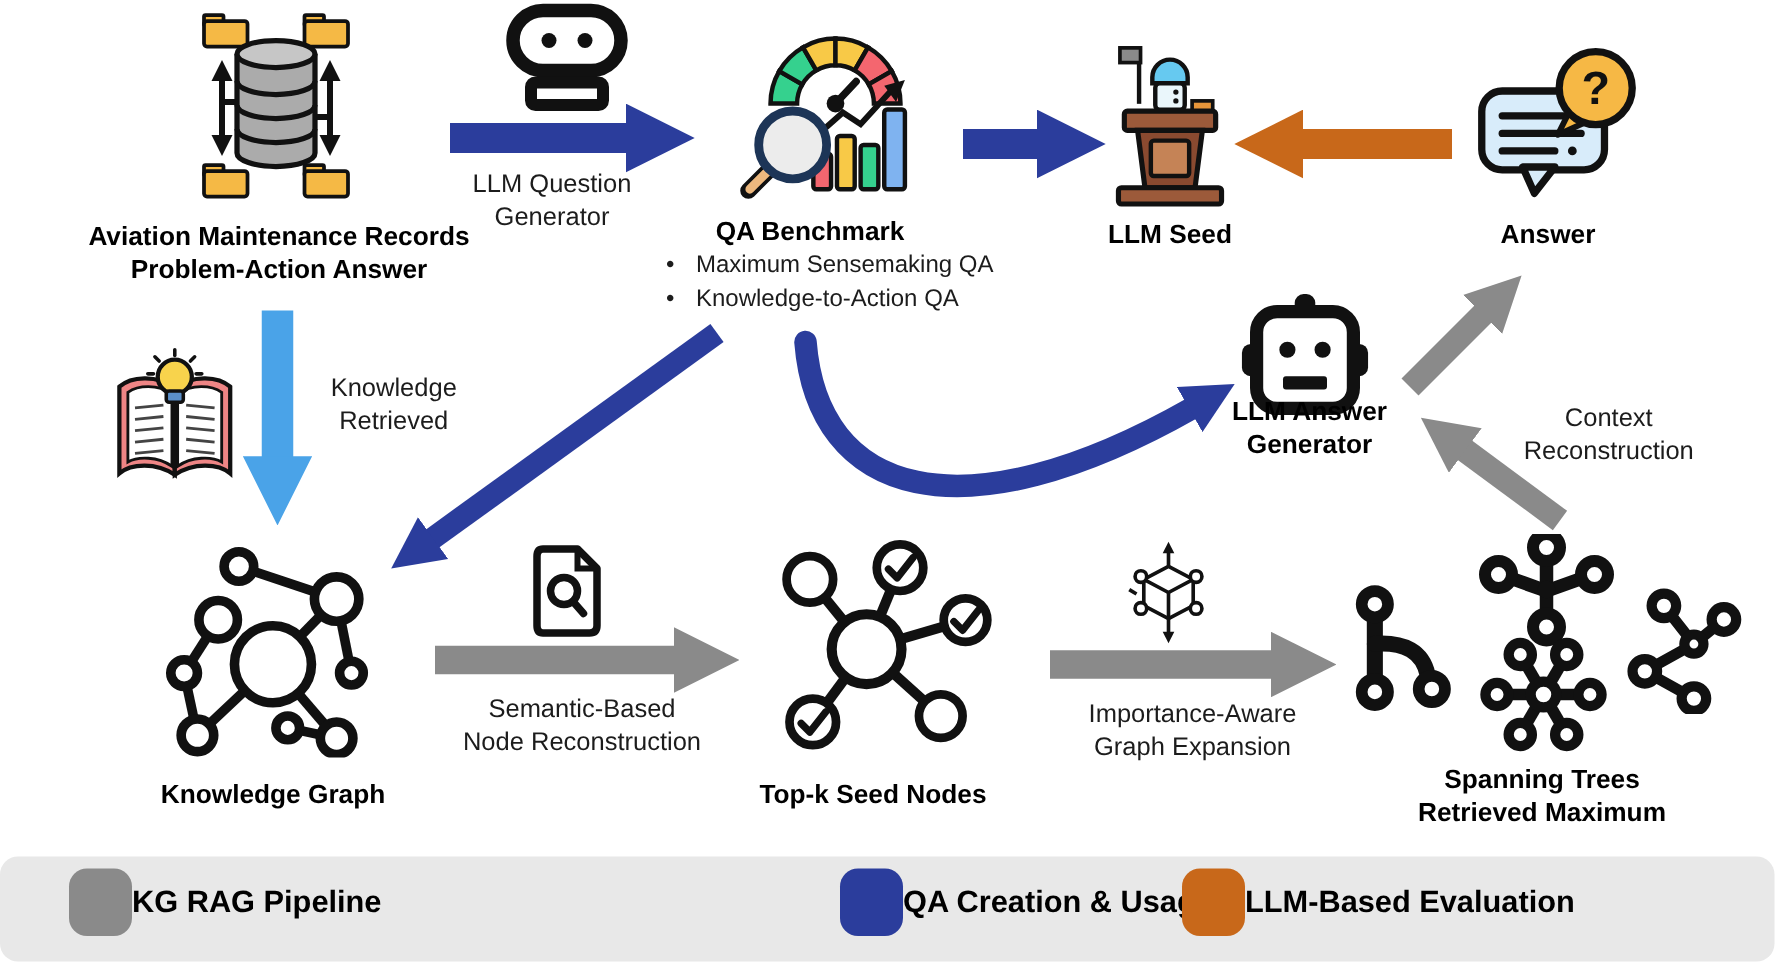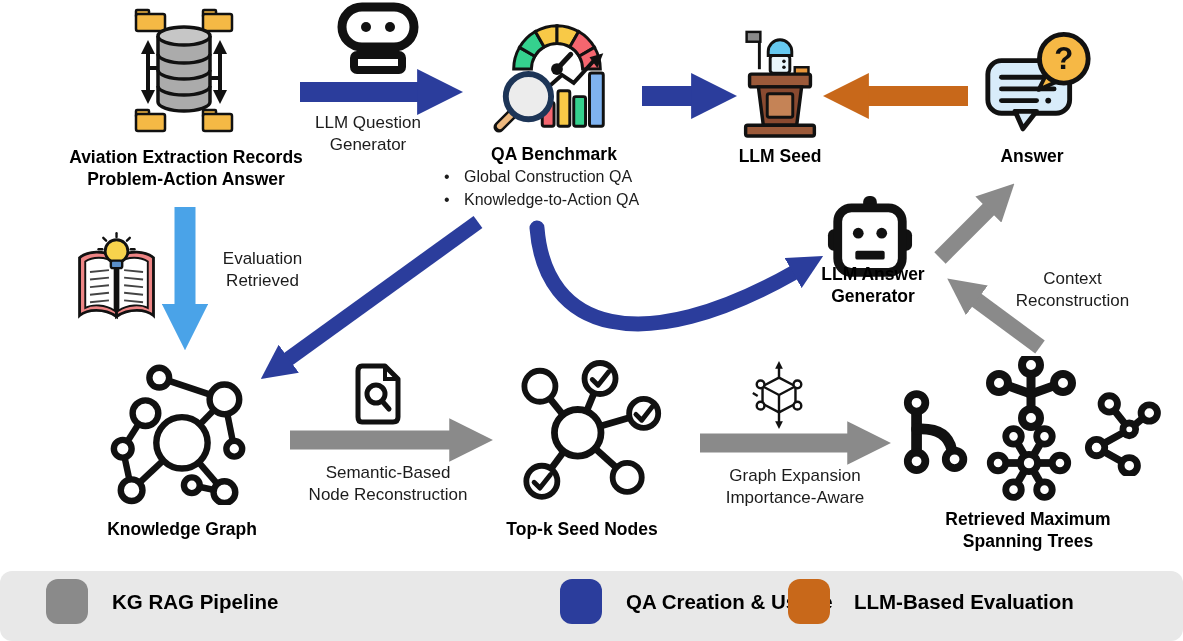--- a/index.html
+++ b/index.html
@@ -9,21 +9,21 @@
   .lbl-bold{font-weight:700;font-size:17.5px;line-height:1.28;text-align:center;color:#000;}
   .lbl-reg{font-weight:400;font-size:17px;line-height:1.3;text-align:center;color:#1c1c1c;}
   .bullets{font-size:16px;color:#1c1c1c;}
   .bullet-row{display:flex;gap:10px;line-height:1.42;text-align:left;}
   .bullet-dot{width:10px;flex:0 0 auto;}
   #arrows{position:absolute;left:0;top:0;z-index:0;pointer-events:none;}
   .icon{z-index:1;}
   .txt{z-index:2;}
   #legend-bar{left:0;top:571px;width:1183px;height:70px;background:#e8e8e8;
               border-radius:12px;z-index:1;}
-  .legend-item{position:absolute;top:8px;display:flex;align-items:center;gap:24px;}
+  .legend-item{position:absolute;top:8px;display:flex;align-items:center;}
   .swatch{width:42px;height:45px;border-radius:12px;}
   .legend-label{font-weight:700;font-size:20.5px;color:#000;}
 </style>
 </head>
 <body>
 
 <svg id="arrows" width="1183" height="641" viewBox="0 0 1183 641">
   <defs>
     <marker id="mblue" viewBox="0 0 8 8" refX="0.5" refY="4" markerWidth="2.3" markerHeight="2.3" orient="auto">
         <path d="M0 0 L8 4 L0 8 Z" fill="#2b3d9c"></path>
@@ -301,47 +301,47 @@
   <g fill="#fff" stroke="#111" stroke-width="7.5">
     <circle cx="30" cy="14" r="9"></circle>
       <circle cx="74" cy="24" r="9"></circle>
       <circle cx="52" cy="42" r="7"></circle>
     <circle cx="16" cy="62" r="9"></circle>
       <circle cx="52" cy="82" r="9"></circle>
   </g>
 </svg>
 
 <div class="abs txt lbl-bold" style="left:20px;top:146px;width:332px">
-  <div>Aviation Extraction Records</div>
+  <div>Aviation Maintenance Records</div>
   <div>Problem-Action Answer</div>
 </div>
 
 <div class="abs txt lbl-reg" style="left:288px;top:112px;width:160px">
   <div>LLM Question</div>
   <div>Generator</div>
 </div>
 
-<div class="abs txt lbl-bold" style="left:434px;top:143px;width:240px">QA Benchmark</div>
+<div class="abs txt lbl-bold" style="left:420px;top:143px;width:240px">QA Benchmark</div>
 <div class="abs txt bullets" style="left:444px;top:166px;width:262px">
   <div class="bullet-row">
     <span class="bullet-dot">•</span>
-    <span>Global Construction QA</span>
+    <span>Maximum Sensemaking QA</span>
   </div>
   <div class="bullet-row">
     <span class="bullet-dot">•</span>
     <span>Knowledge-to-Action QA</span>
   </div>
 </div>
 
 <div class="abs txt lbl-bold" style="left:710px;top:145px;width:140px">LLM Seed</div>
 
 <div class="abs txt lbl-bold" style="left:972px;top:145px;width:120px">Answer</div>
 
 <div class="abs txt lbl-reg" style="left:200px;top:248px;width:125px">
-  <div>Evaluation</div>
+  <div>Knowledge</div>
   <div>Retrieved</div>
 </div>
 
 <div class="abs txt lbl-bold" style="left:800px;top:263px;width:146px">
   <div>LLM Answer</div>
   <div>Generator</div>
 </div>
 
 <div class="abs txt lbl-reg" style="left:990px;top:268px;width:165px">
   <div>Context</div>
@@ -351,27 +351,27 @@
 <div class="abs txt lbl-bold" style="left:82px;top:518px;width:200px">Knowledge Graph</div>
 
 <div class="abs txt lbl-reg" style="left:283px;top:462px;width:210px">
   <div>Semantic-Based</div>
   <div>Node Reconstruction</div>
 </div>
 
 <div class="abs txt lbl-bold" style="left:482px;top:518px;width:200px">Top-k Seed Nodes</div>
 
 <div class="abs txt lbl-reg" style="left:690px;top:465px;width:210px">
+  <div>Importance-Aware</div>
   <div>Graph Expansion</div>
-  <div>Importance-Aware</div>
 </div>
 
 <div class="abs txt lbl-bold" style="left:928px;top:508px;width:200px">
+  <div>Spanning Trees</div>
   <div>Retrieved Maximum</div>
-  <div>Spanning Trees</div>
 </div>
 
 <div id="legend-bar" class="abs">
   <div class="legend-item" style="left:46px">
     <div class="swatch" style="background: rgb(138, 138, 138);"></div>
     <div class="legend-label">KG RAG Pipeline</div>
   </div>
   <div class="legend-item" style="left:560px">
     <div class="swatch" style="background: rgb(43, 61, 156);"></div>
     <div class="legend-label">QA Creation &amp; Usage</div>

